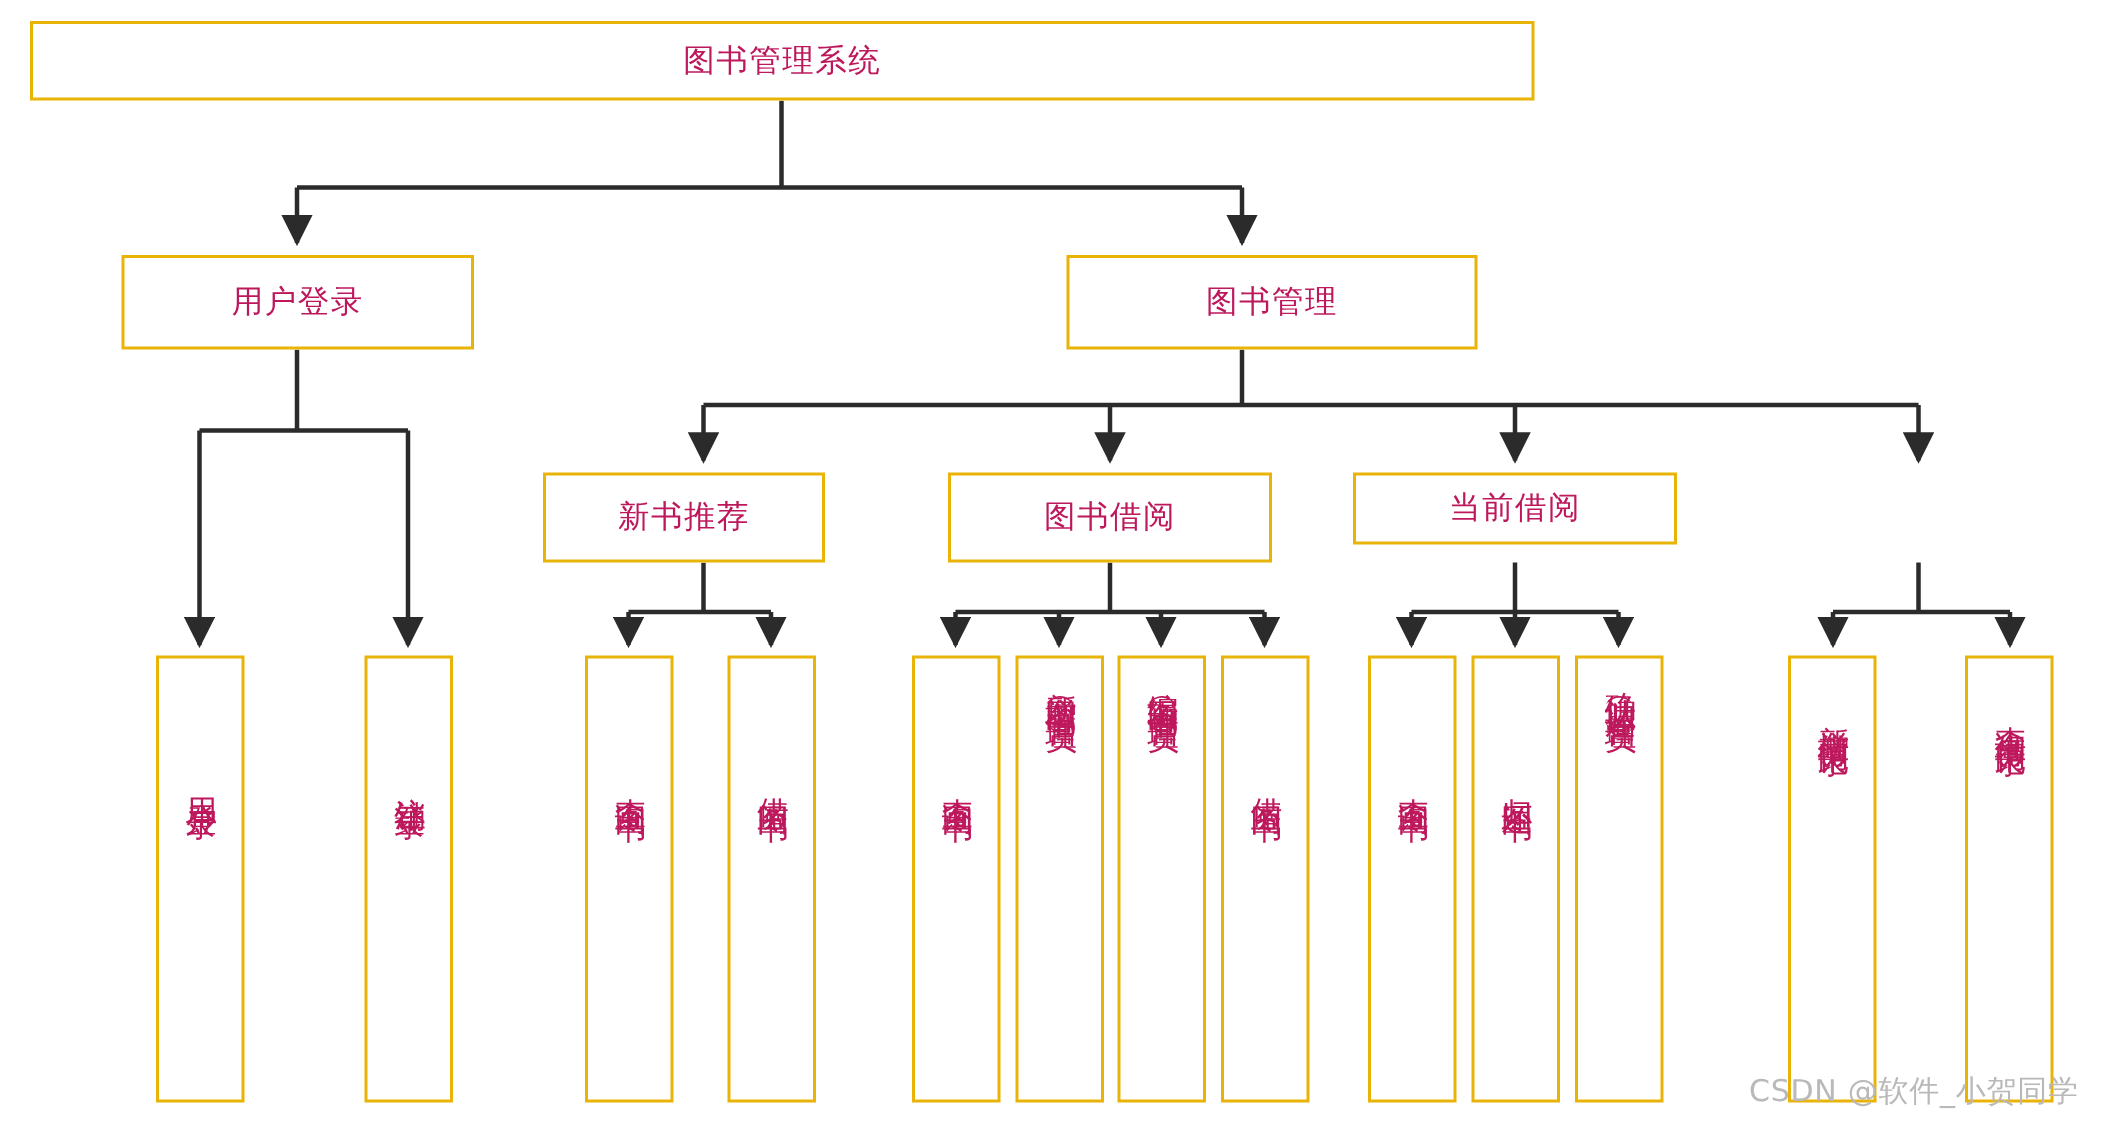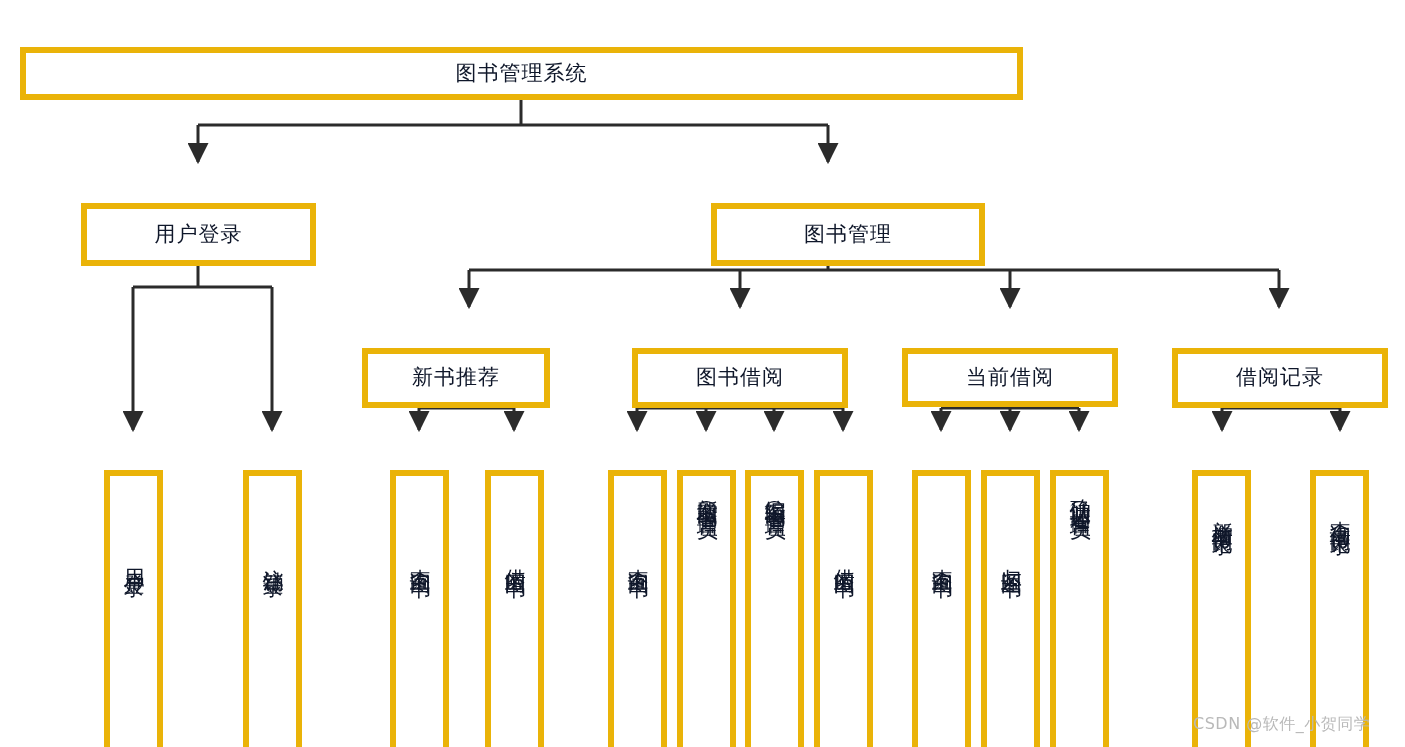--- a/index.html
+++ b/index.html
@@ -19,28 +19,27 @@
     position: absolute;
     left: 0;
     top: 0;
     width: 1405px;
     height: 747px;
     pointer-events: none;
   }
   .node {
     position: absolute;
     box-sizing: border-box;
-    border: 6px solid #eab308;
+    border: 2px solid #eab308;
     background: #ffffff;
     display: flex;
     align-items: center;
     justify-content: center;
-    color: #0f172a;
+    color: #be185d;
     z-index: 2;
-    margin-top: 33px;
   }
   .node.horiz {
     font-size: 21px;
     letter-spacing: 1px;
     line-height: 1.2;
   }
   .node.vert {
     font-size: 21px;
     line-height: 1.32;
     padding-top: 6px;
@@ -49,23 +48,23 @@
   }
   .node.vert .vtext {
     writing-mode: vertical-rl;
     text-orientation: upright;
     letter-spacing: 3px;
     white-space: nowrap;
     display: block;
   }
   .watermark {
     position: absolute;
-    left: 1193px;
+    left: 1166px;
     top: 714px;
-    font-size: 16px;
+    font-size: 20px;
     color: #b9b9b9;
     white-space: nowrap;
     z-index: 5;
     letter-spacing: 0.5px;
   }
 </style>
 </head>
 <body>
 
 <div id="canvas">
@@ -131,25 +130,22 @@
   <div class="node horiz" style="left:711px; top:170px; width:274px; height:63px;">
     <span>图书管理</span>
   </div>
 
   <div class="node horiz" style="left:362px; top:315px; width:188px; height:60px;">
     <span>新书推荐</span>
   </div>
   <div class="node horiz" style="left:632px; top:315px; width:216px; height:60px;">
     <span>图书借阅</span>
   </div>
-  <div class="node horiz" style="left:902px; top:315px; width:216px; height:59px;">
+  <div class="node horiz" style="left:902px; top:315px; width:216px; height:48px;">
     <span>当前借阅</span>
-  </div>
-  <div class="node horiz" style="left:1172px; top:315px; width:216px; height:60px;">
-    <span>借阅记录</span>
   </div>
 
   <div class="node vert" style="left:104px; top:437px; width:59px; height:298px; justify-content:center;">
     <span class="vtext" style="margin-top:70px;">用户登录</span>
   </div>
   <div class="node vert" style="left:243px; top:437px; width:59px; height:298px; justify-content:center;">
     <span class="vtext" style="margin-top:70px;">注销登录</span>
   </div>
 
   <div class="node vert" style="left:390px; top:437px; width:59px; height:298px; justify-content:center;">

